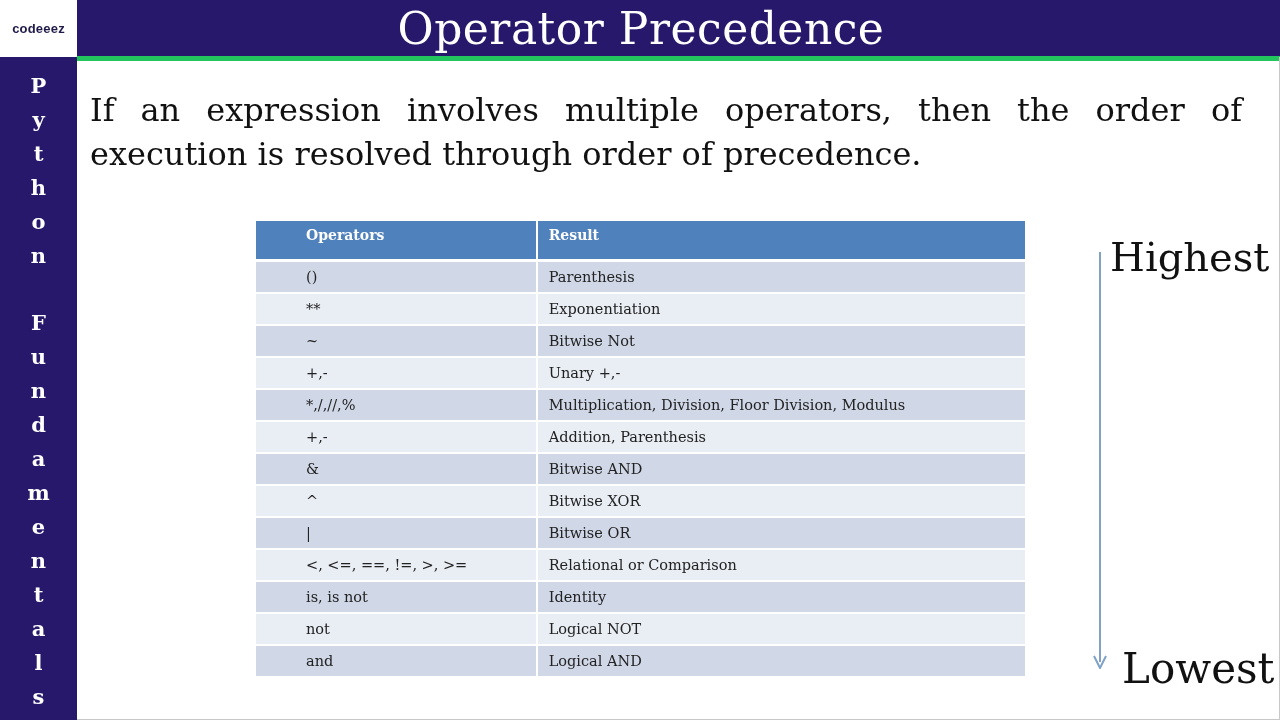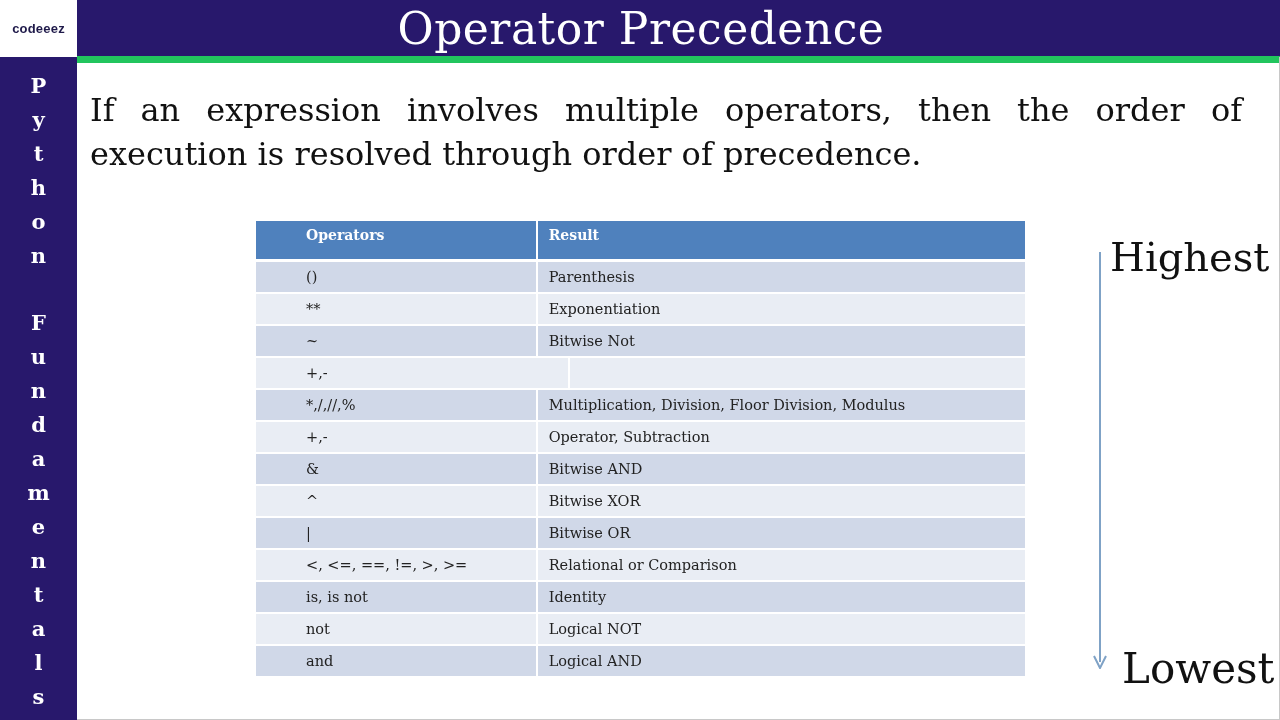--- a/index.html
+++ b/index.html
@@ -13,21 +13,21 @@
     background: #ffffff;
     display: flex; align-items: center; justify-content: center;
   }
   .logo-text {
     font-family: "Liberation Sans", sans-serif; font-weight: bold;
     font-size: 13px; color: #1f1a4a; letter-spacing: 0.2px;
   }
   .title-bar {
     position: absolute; left: 77px; top: 0; width: 1203px; height: 56px;
     background: #28186c;
-    border-bottom: 7px solid #22c55e;
+    border-bottom: 5px solid #22c55e;
     display: flex; align-items: center; justify-content: center;
   }
   .title-text {
     color: #ffffff; font-family: "DejaVu Serif", serif;
     font-size: 44px; letter-spacing: 0.5px; margin-left: -75px;
   }
   .sidebar {
     position: absolute; left: 0; top: 57px; width: 77px; height: 663px;
     background: #28186c;
   }
@@ -135,28 +135,29 @@
       <div class="row even">
         <div class="td col1">**</div>
         <div class="td col2">Exponentiation</div>
       </div>
       <div class="row odd">
         <div class="td col1">~</div>
         <div class="td col2">Bitwise Not</div>
       </div>
       <div class="row even">
         <div class="td col1">+,-</div>
+        <div class="td col2">Unary +,-</div>
       </div>
       <div class="row odd">
         <div class="td col1">*,/,//,%</div>
         <div class="td col2">Multiplication, Division, Floor Division, Modulus</div>
       </div>
       <div class="row even">
         <div class="td col1">+,-</div>
-        <div class="td col2">Operator, Subtraction</div>
+        <div class="td col2">Addition, Parenthesis</div>
       </div>
       <div class="row odd">
         <div class="td col1">&amp;</div>
         <div class="td col2">Bitwise AND</div>
       </div>
       <div class="row even">
         <div class="td col1">^</div>
         <div class="td col2">Bitwise XOR</div>
       </div>
       <div class="row odd">

